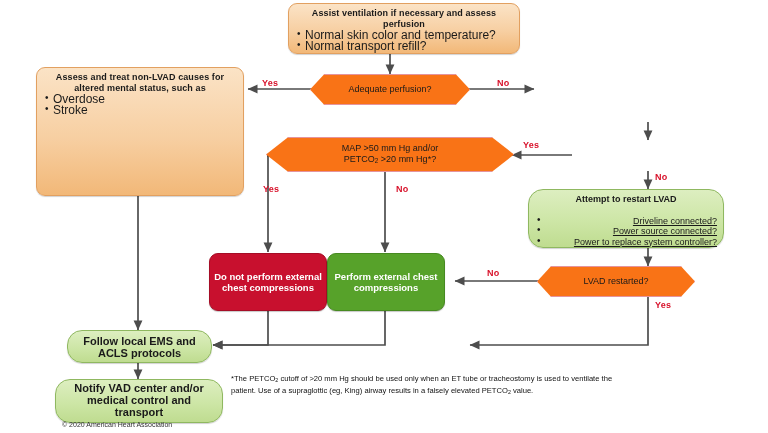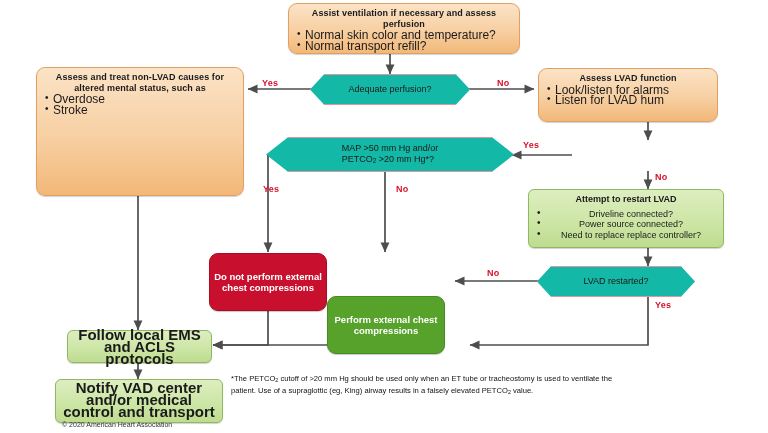--- a/index.html
+++ b/index.html
@@ -21,51 +21,51 @@
     box-shadow:0 1px 1px rgba(0,0,0,.18);
     padding:4px 6px;
   }
   .box .title{font-weight:bold;font-size:9px;line-height:10.5px;letter-spacing:.1px;}
   .box ul{margin:1px 0 0 0;padding:0;list-style:none;text-align:left;}
   .box ul li{font-size:12px;line-height:10.5px;padding-left:10px;position:relative;}
   .box ul li:before{content:"\2022";position:absolute;left:2px;top:-1px;font-size:10px;}
 
   
   .boxg{
-    border-radius:6px;
+    border-radius:15px;
     border:1px solid #8fb860;
     background:linear-gradient(180deg,#ddeec0 0%,#cde6a6 55%,#bfdc90 100%);
     box-shadow:0 1px 1px rgba(0,0,0,.18);
     padding:4px 6px;
   }
   .boxg .title{font-weight:bold;font-size:9px;line-height:10.5px;}
-  .boxg ul{margin:4px 0 0 0;padding:0;list-style:none;text-align:center;}
+  .boxg ul{margin:11px 0 0 0;padding:0;list-style:none;text-align:right;text-decoration:underline;}
   .boxg ul li{font-size:9px;line-height:10.5px;padding-left:10px;position:relative;}
   .boxg ul li:before{content:"\2022";position:absolute;left:2px;top:-1px;font-size:10px;}
-  .boxg .plain{font-weight:bold;font-size:15px;line-height:12px;}
+  .boxg .plain{font-weight:bold;font-size:11px;line-height:12px;}
 
   
   .solid{
     border-radius:9px;color:#ffffff;font-weight:bold;
     display:flex;align-items:center;justify-content:center;
     font-size:9.5px;line-height:11px;
     box-shadow:0 1px 1px rgba(0,0,0,.22);
   }
   .solid.red{background:#c8102e;border:1px solid #a50d26;}
   .solid.green{background:#57a22a;border:1px solid #478a21;}
 
   
   .dec{
-    background:#14b8a6;
+    background:#f97316;
     border:1px solid #e4949e;
     display:flex;align-items:center;justify-content:center;
     font-size:9px;line-height:11px;
     clip-path:polygon(9% 0%,91% 0%,100% 50%,91% 100%,9% 100%,0% 50%);
     padding:0 10px;
-    text-align:left;
+    text-align:center;
   }
 
   .ynlabel{
     position:absolute;color:#d8112a;font-weight:bold;font-size:9px;
     letter-spacing:.2px;white-space:nowrap;text-align:center;
   }
 
   .footnote{
     position:absolute;font-size:7.6px;line-height:9.4px;color:#111;
     text-align:left;
@@ -137,50 +137,43 @@
     <ul>
       <li>Overdose</li>
       <li>Stroke</li>
     </ul>
   </div>
 
   <div class="node dec" style="left:310px;top:74px;width:160px;height:31px;">
     <span>Adequate perfusion?</span>
   </div>
 
-  <div class="node box" style="left:538px;top:68px;width:180px;height:54px;">
-    <div class="title">Assess LVAD function</div>
-    <ul>
-      <li>Look/listen for alarms</li>
-      <li>Listen for LVAD hum</li>
-    </ul>
-  </div>
 
   <div class="node dec" style="left:266px;top:137px;width:248px;height:35px;">
     <span>
       <span>MAP &gt;50 mm Hg and/or</span><br>
       <span>PETCO</span><sub>2</sub><span> &gt;20 mm Hg*?</span>
     </span>
   </div>
 
 
   <div class="node boxg" style="left:528px;top:189px;width:196px;height:59px;">
     <div class="title">Attempt to restart LVAD</div>
     <ul>
       <li>Driveline connected?</li>
       <li>Power source connected?</li>
-      <li>Need to replace replace controller?</li>
+      <li>Power to replace system controller?</li>
     </ul>
   </div>
 
   <div class="node solid red" style="left:209px;top:253px;width:118px;height:58px;">
     <span>Do not perform external chest compressions</span>
   </div>
 
-  <div class="node solid green" style="left:327px;top:253px;width:118px;height:58px;margin-top:43px;">
+  <div class="node solid green" style="left:327px;top:253px;width:118px;height:58px;">
     <span>Perform external chest compressions</span>
   </div>
 
   <div class="node dec" style="left:537px;top:266px;width:158px;height:31px;">
     <span>LVAD restarted?</span>
   </div>
 
   <div class="node boxg" style="left:67px;top:330px;width:145px;height:33px;display:flex;align-items:center;justify-content:center;">
     <span class="plain">Follow local EMS and ACLS protocols</span>
   </div>

